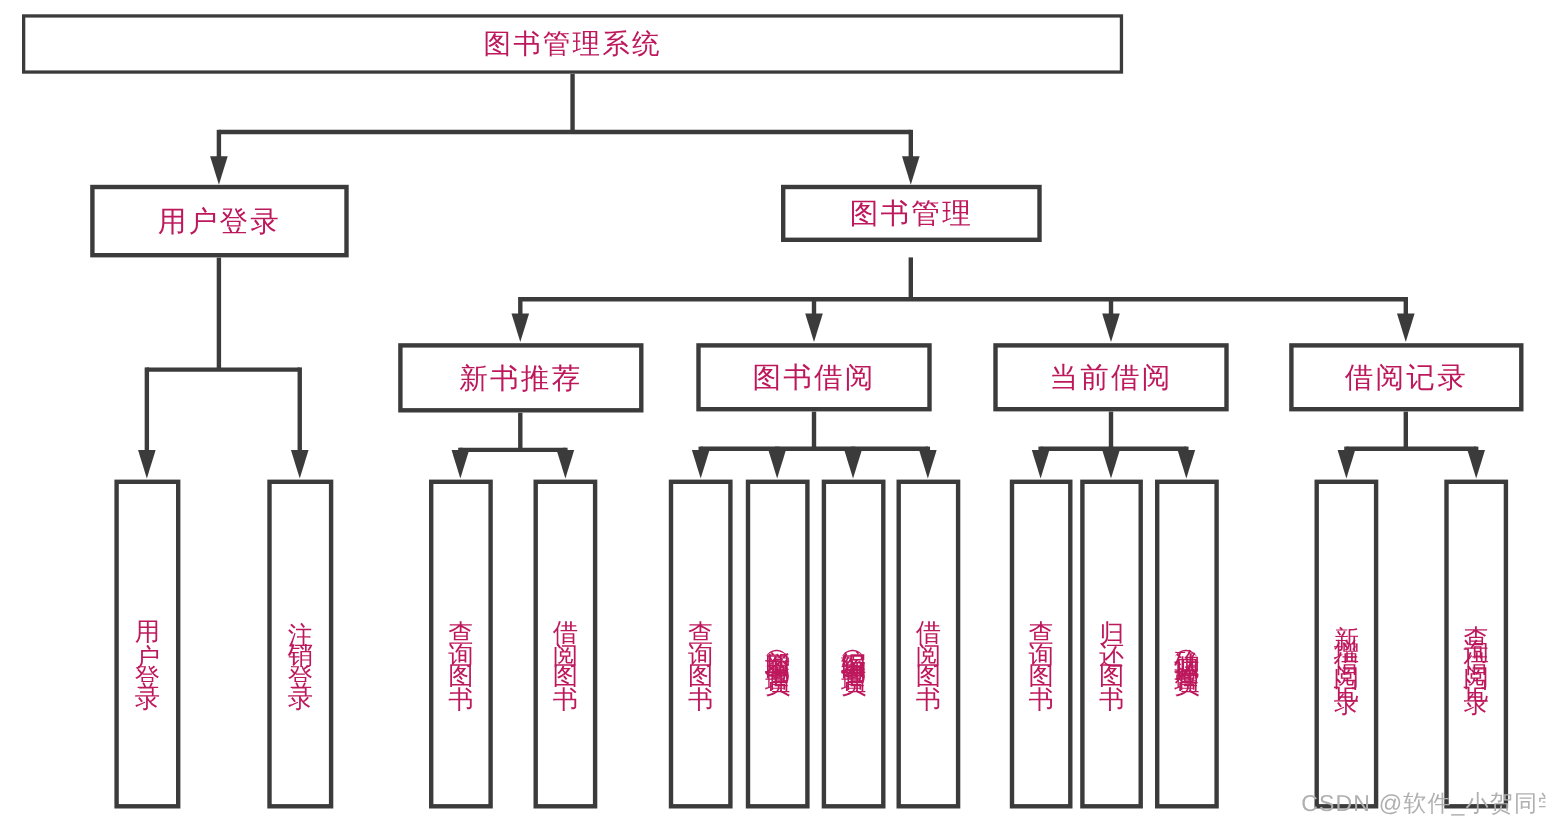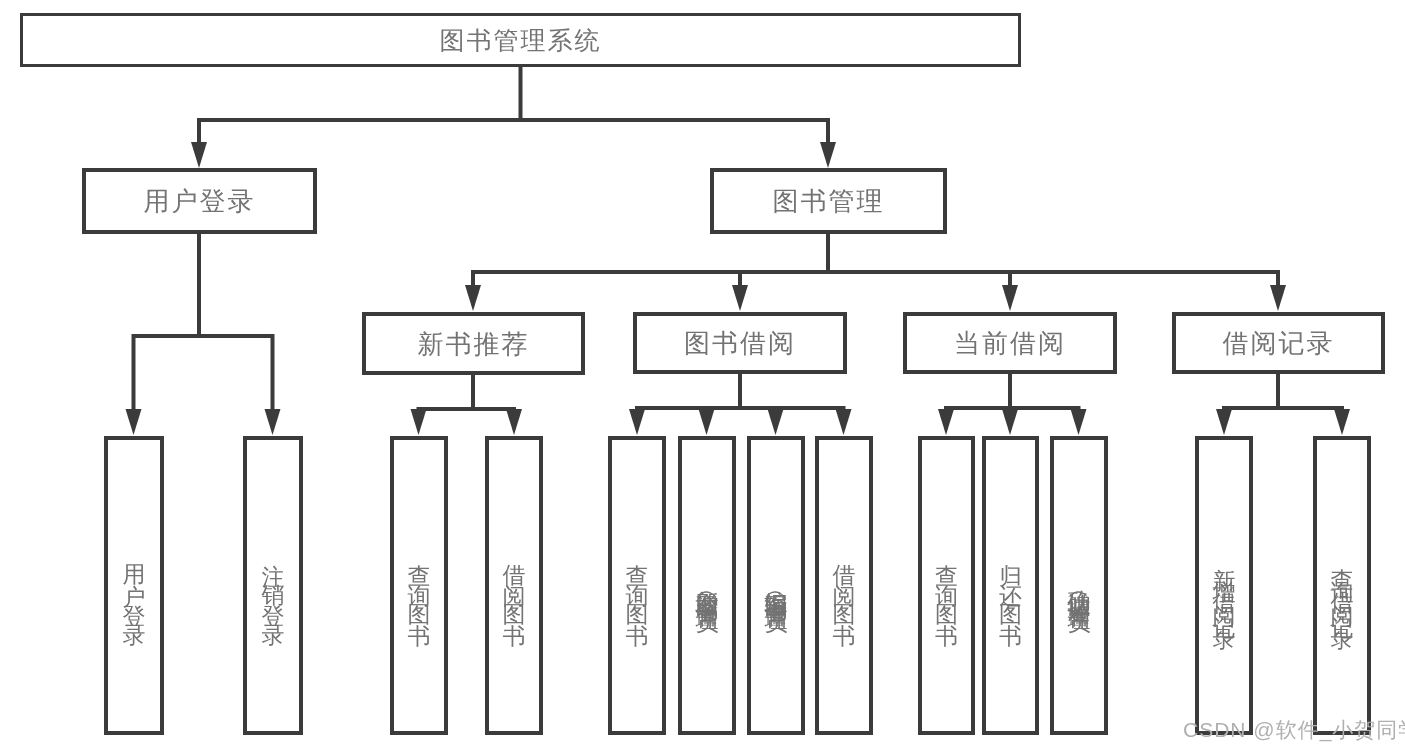--- a/index.html
+++ b/index.html
@@ -23,21 +23,21 @@
     width: 1405px; height: 747px;
   }
   .node {
     position: absolute;
     background: #ffffff;
     border: 4px solid #3b3b3b;
     box-sizing: border-box;
     display: flex;
     align-items: center;
     justify-content: center;
-    color: #737373;
+    color: #be185d;
   }
   .node.root { border-width: 3px; }
   .hlabel {
     font-size: 26px;
     letter-spacing: 2px;
     white-space: nowrap;
     line-height: 1;
   }
   .root .hlabel { font-size: 25px; }
   .vlabel {
@@ -147,21 +147,21 @@
     </g>
   </svg>
 
   <div class="node root" style="left:20px;top:13px;width:1001px;height:54px">
     <span class="hlabel">图书管理系统</span>
   </div>
 
   <div class="node" style="left:82px;top:168px;width:235px;height:66px">
     <span class="hlabel">用户登录</span>
   </div>
-  <div class="node" style="left:710px;top:168px;width:237px;height:66px">
+  <div class="node" style="left:710px;top:168px;width:237px;height:52px">
     <span class="hlabel">图书管理</span>
   </div>
 
   <div class="node" style="left:633px;top:312px;width:214px;height:62px">
     <span class="hlabel">图书借阅</span>
   </div>
   <div class="node" style="left:362px;top:312px;width:223px;height:63px">
     <span class="hlabel">新书推荐</span>
   </div>
   <div class="node" style="left:1172px;top:312px;width:213px;height:62px">

